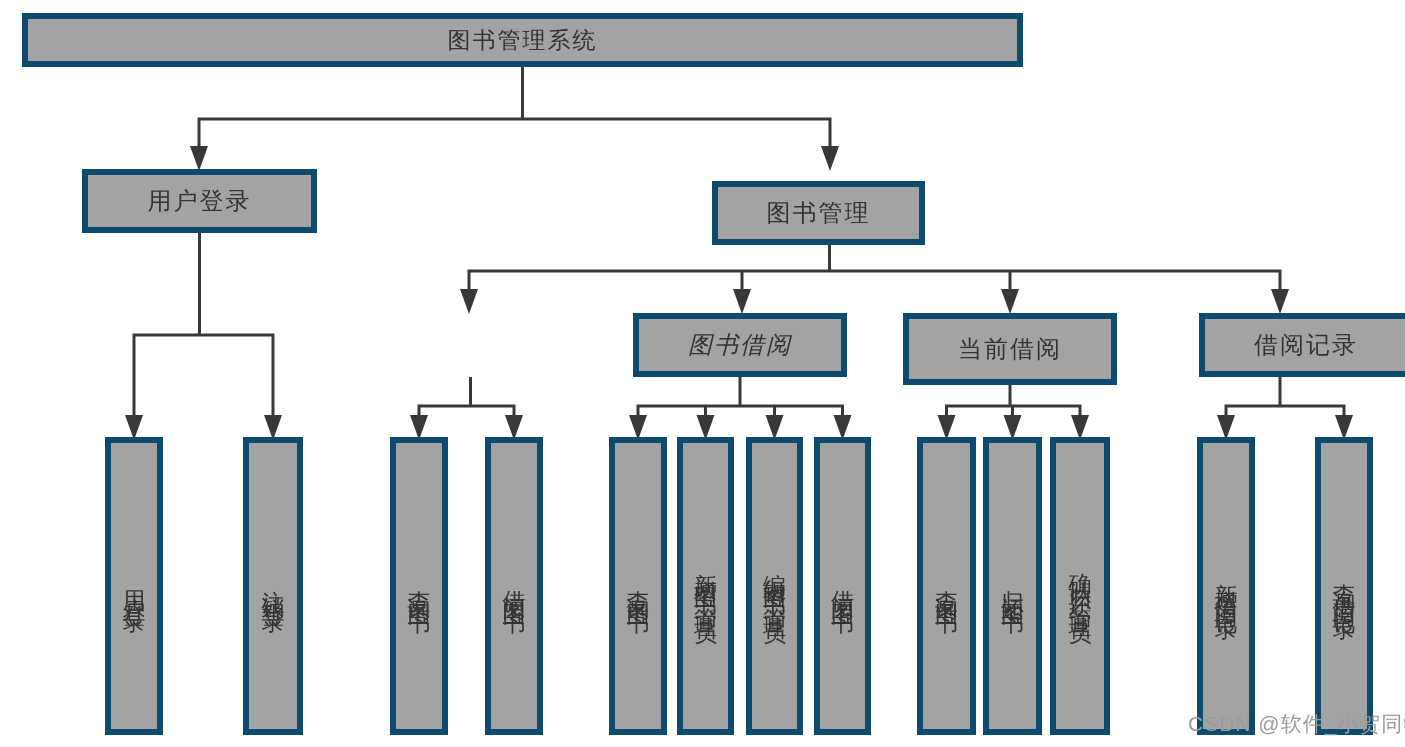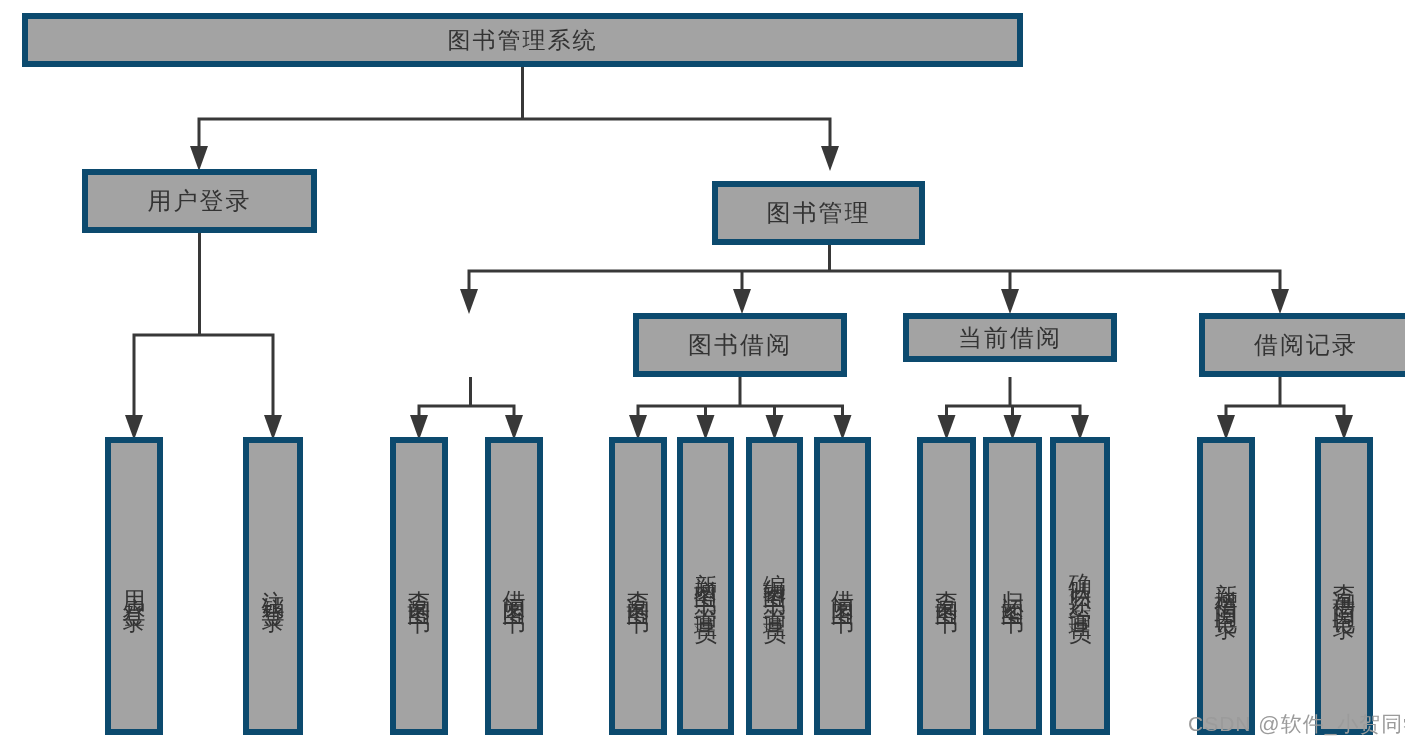--- a/index.html
+++ b/index.html
@@ -132,22 +132,22 @@
       <path class="tri" d="M1217 415 L1235 415 L1226 440 Z"></path>
       <path class="tri" d="M1335 415 L1353 415 L1344 440 Z"></path>
     </g>
   </svg>
 
   <div class="node h-node root-node" style="left:22px; top:13px; width:1001px; height:54px;">图书管理系统</div>
 
   <div class="node h-node" style="left:82px; top:169px; width:235px; height:64px;">用户登录</div>
   <div class="node h-node" style="left:712px; top:169px; width:213px; height:64px;margin-top:12px;">图书管理</div>
 
-  <div class="node h-node" style="left:633px; top:313px; width:214px; height:64px;">图书借阅</div>
-  <div class="node h-node" style="left:903px; top:313px; width:214px; height:49px;">当前借阅</div>
+  <div class="node h-node" style="left:633px; top:313px; width:214px; height:64px;font-style:italic;">图书借阅</div>
+  <div class="node h-node" style="left:903px; top:313px; width:214px; height:72px;">当前借阅</div>
   <div class="node h-node" style="left:1173px; top:313px; width:214px; height:64px;margin-left:26px;">借阅记录</div>
 
   <div class="node v-node" style="left:105px; top:437px; width:58px; height:298px;">用户登录</div>
   <div class="node v-node" style="left:243px; top:437px; width:60px; height:298px;">注销登录</div>
 
   <div class="node v-node" style="left:390px; top:437px; width:58px; height:298px;">查询图书</div>
   <div class="node v-node" style="left:485px; top:437px; width:58px; height:298px;">借阅图书</div>
 
   <div class="node v-node" style="left:609px; top:437px; width:58px; height:298px;">查询图书</div>
   <div class="node v-node" style="left:677px; top:437px; width:57px; height:298px;">新增图书（管理员）</div>

